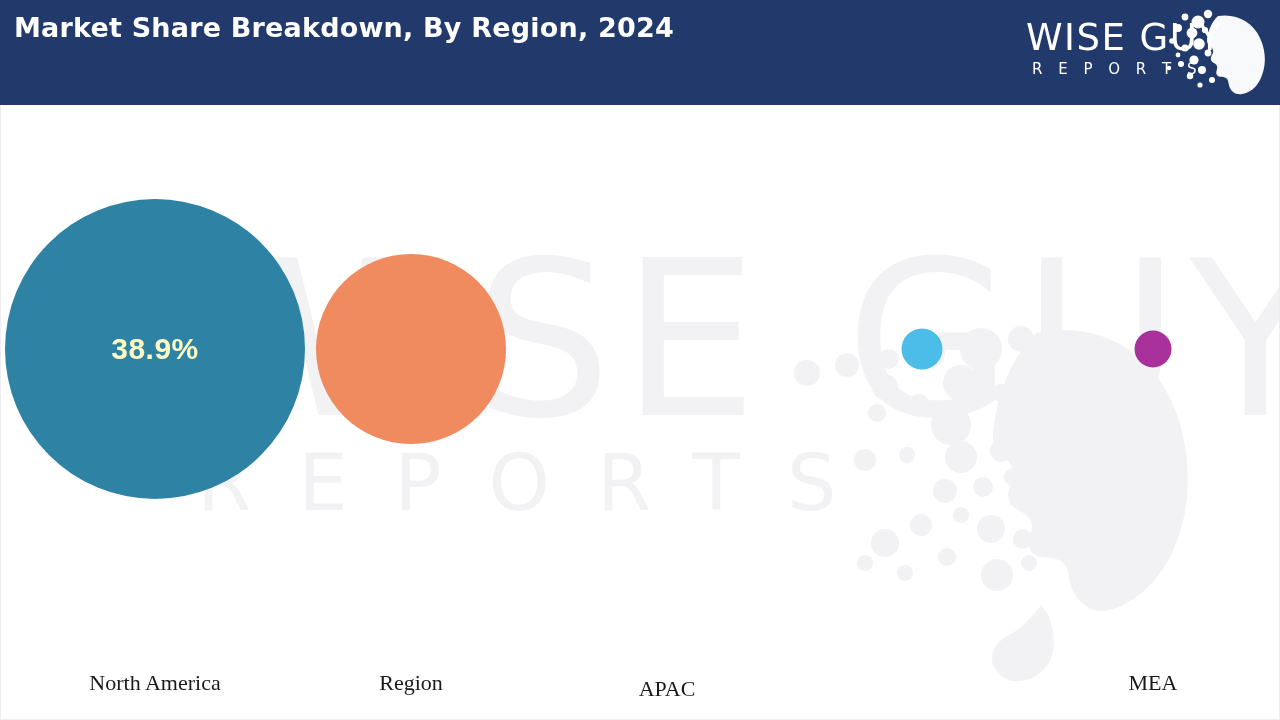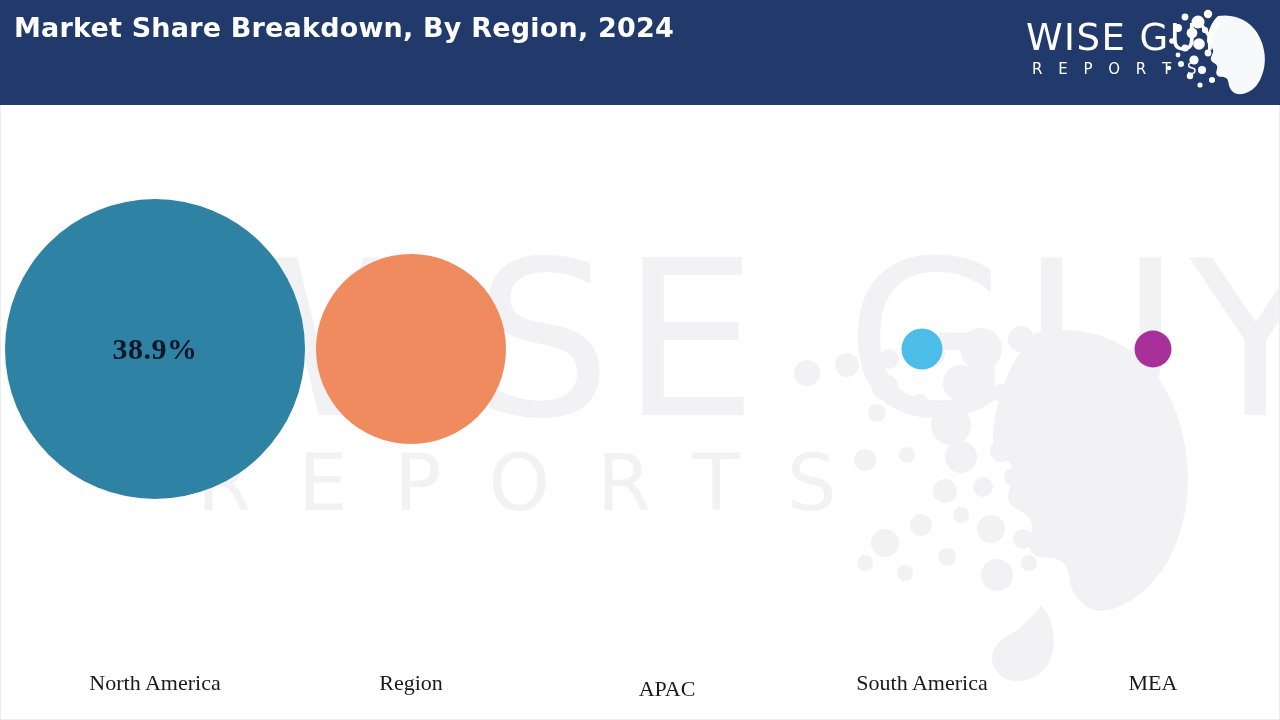--- a/index.html
+++ b/index.html
@@ -88,26 +88,26 @@
 
   .bubble {
     position: absolute;
     border-radius: 50%;
     display: flex;
     align-items: center;
     justify-content: center;
     transform: translate(-50%, -50%);
   }
   .bubble-value {
-    color: #0f172a;
+    color: #fef9c3;
     font-weight: bold;
     font-size: 30px;
     letter-spacing: 0.5px;
     white-space: nowrap;
-    font-family: Liberation Serif, serif;
+    font-family: Liberation Sans, sans-serif;
   }
 
   .axis-label {
     position: absolute;
     transform: translateX(-50%);
     color: #1a1a1a;
     font-size: 22px;
     white-space: nowrap;
     font-family: Liberation Serif, serif;
   }
@@ -222,18 +222,17 @@
         <span class="bubble-value"></span>
       </div>
 
       <div class="bubble" style="left:1152px; top:244px; width:37px; height:37px; background:#a8309b;">
         <span class="bubble-value"></span>
       </div>
 
       <div class="axis-label" style="left:154px; top:565px;">North America</div>
       <div class="axis-label" style="left:410px; top:565px;">Region</div>
       <div class="axis-label" style="left:666px; top:565px;margin-top:6px;">APAC</div>
-      <div class="axis-label" style="left:921px; top:565px;">South America</div>
       <div class="axis-label" style="left:1152px; top:565px;">MEA</div>
 
     </div>
   </div>
 </div>
 
 </body></html>

